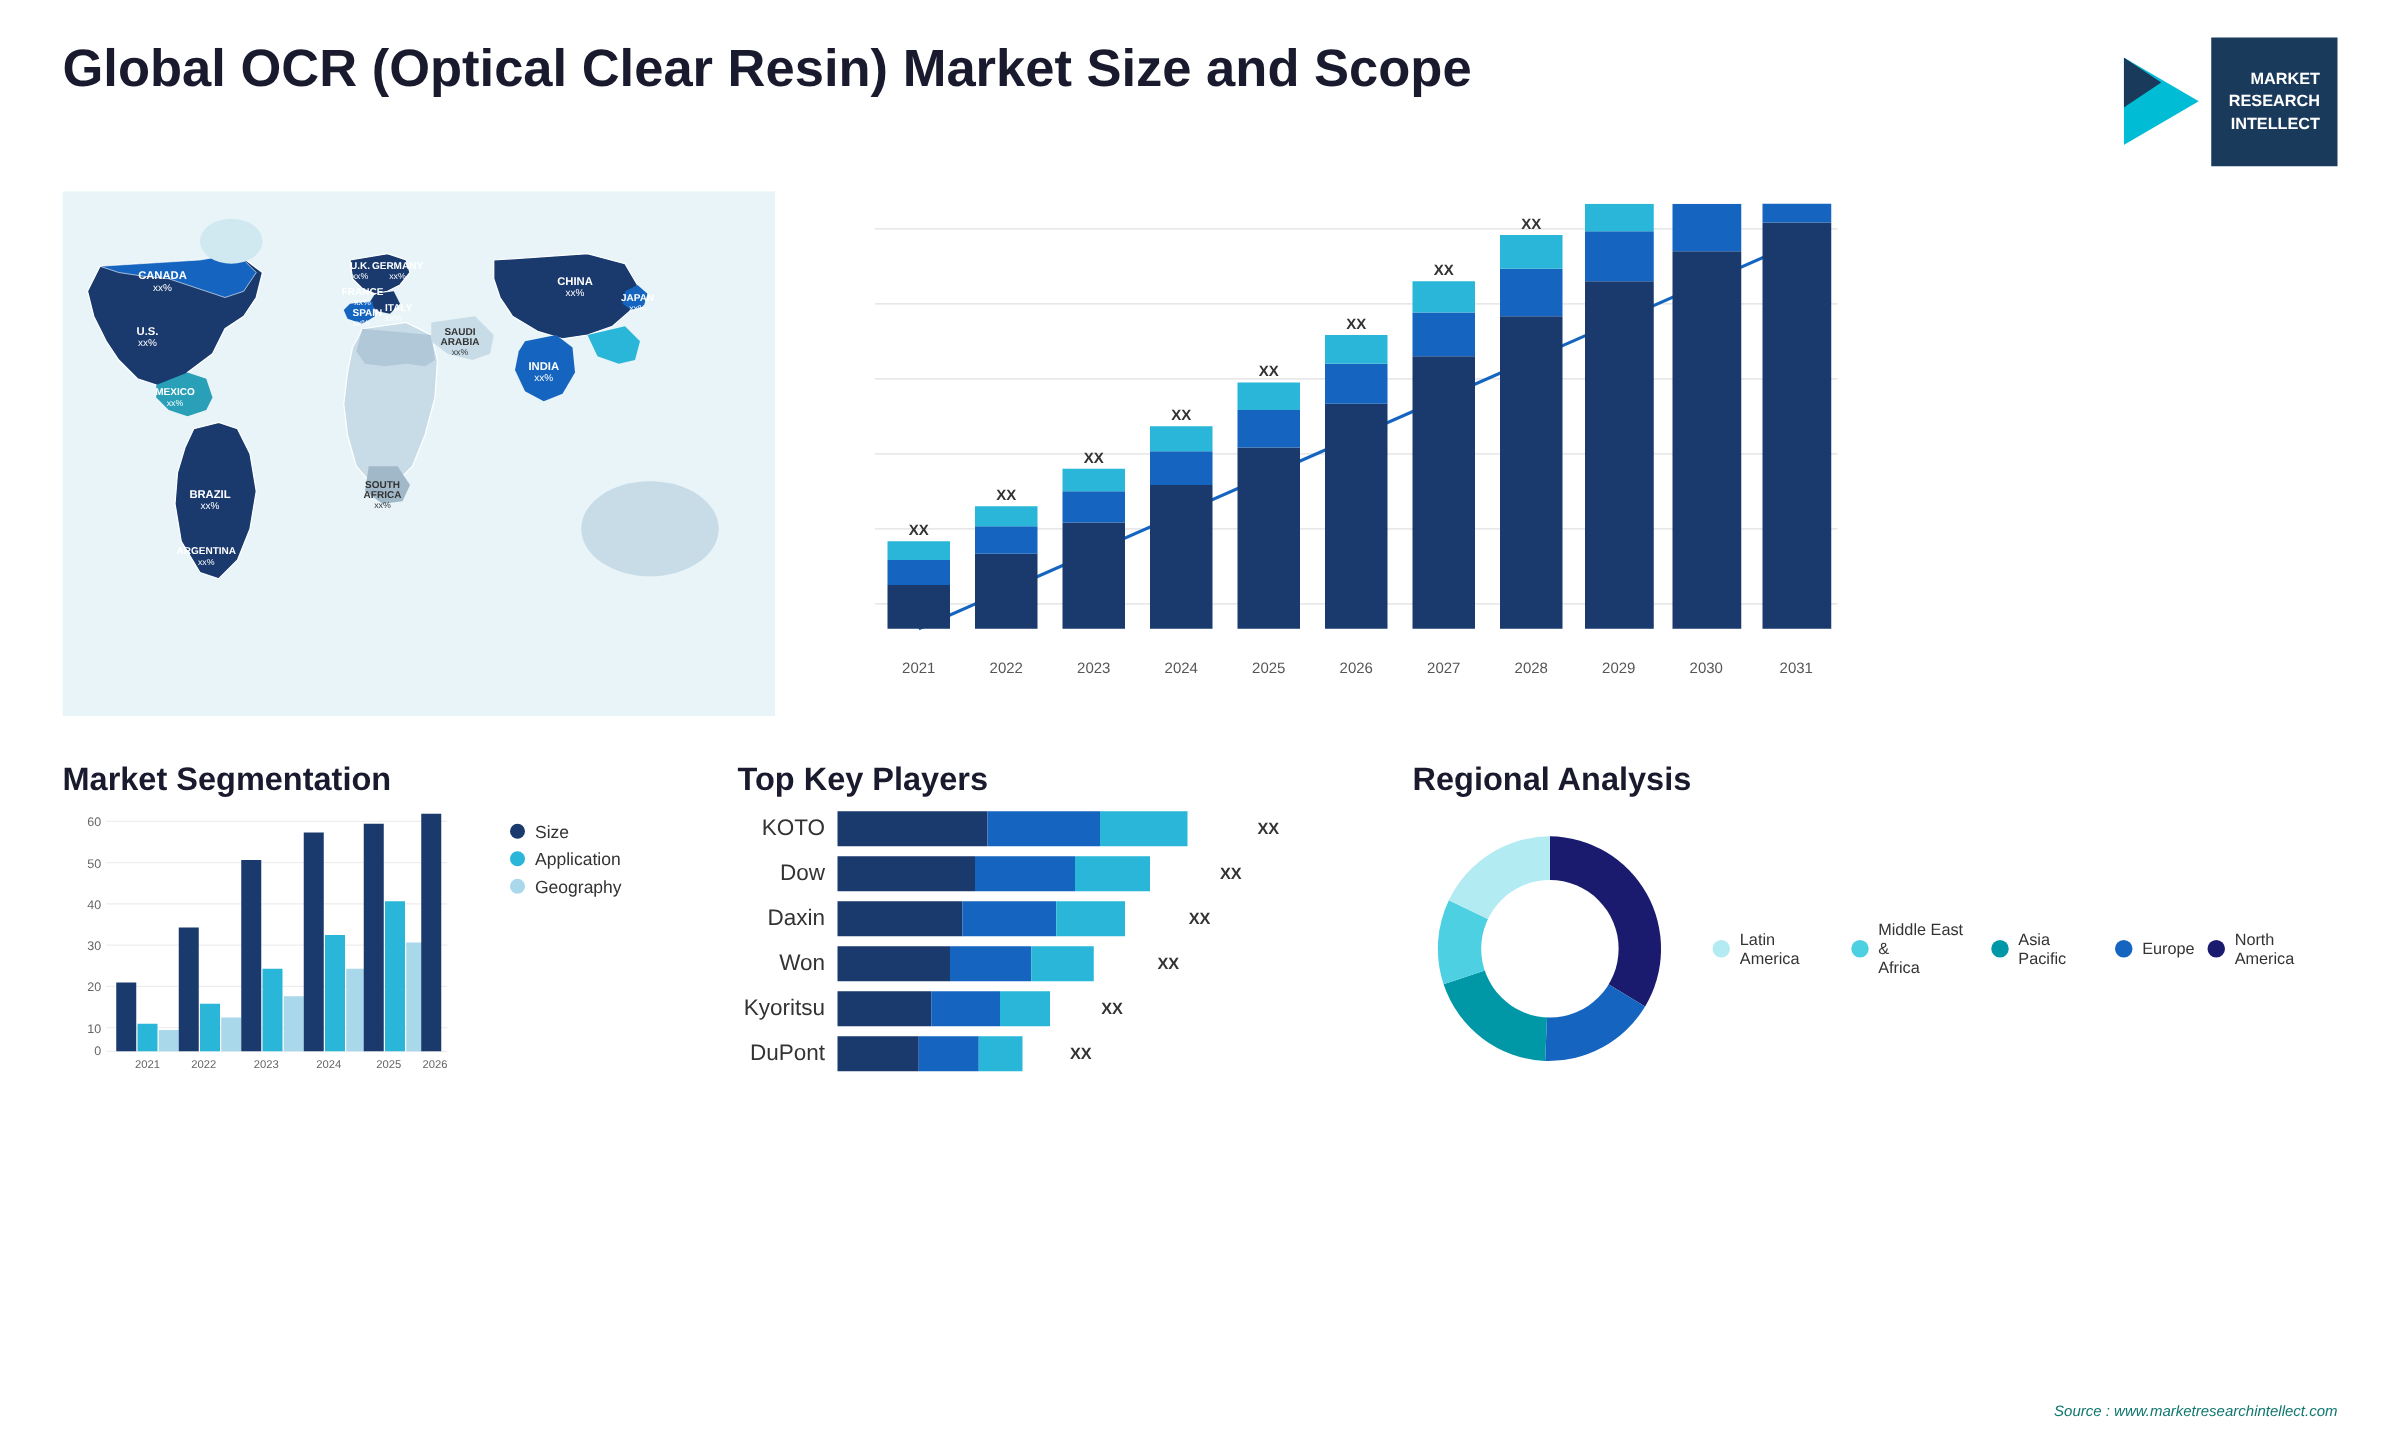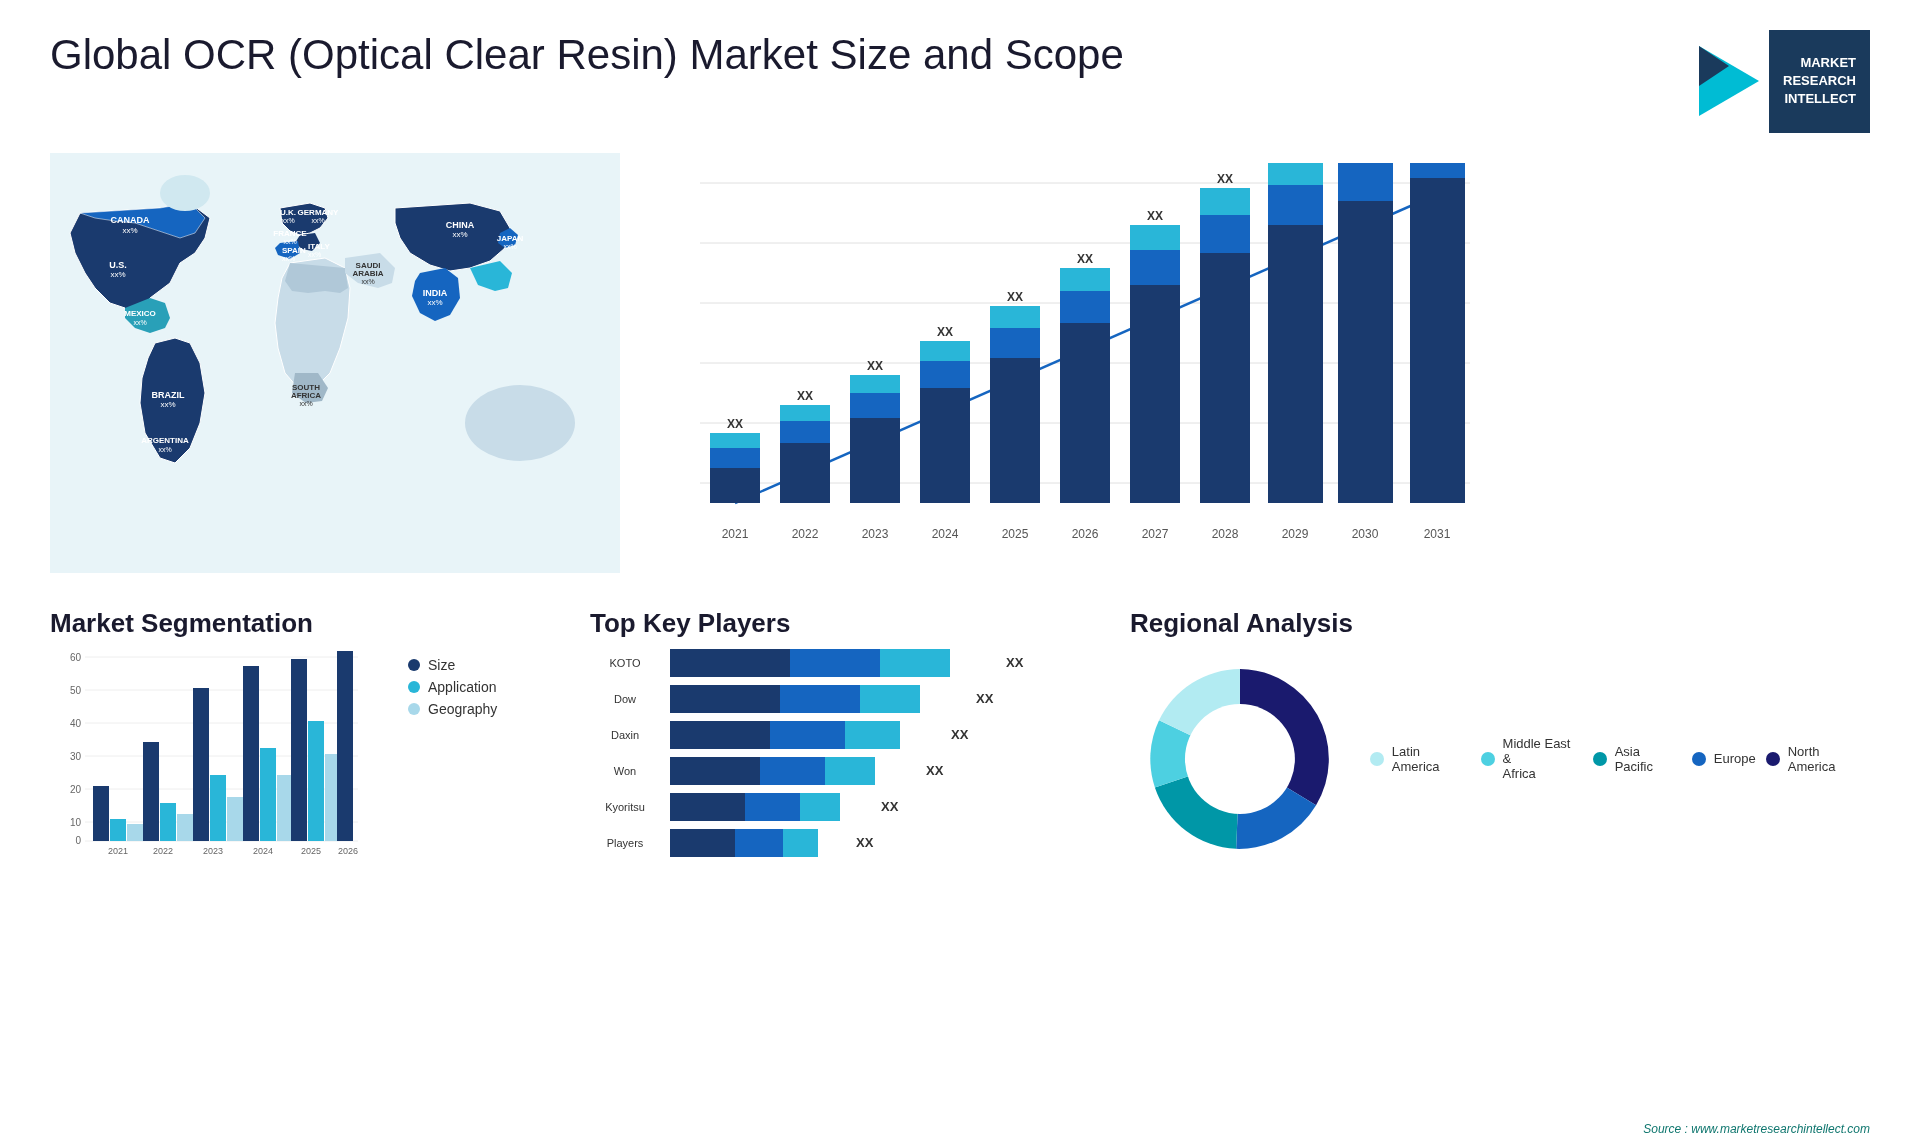--- a/index.html
+++ b/index.html
@@ -20,21 +20,21 @@
 
     
     .header {
       display: flex;
       justify-content: space-between;
       align-items: flex-start;
       margin-bottom: 20px;
     }
     .page-title {
       font-size: 42px;
-      font-weight: 400;
+      font-weight: 700;
       color: #1a1a2e;
       line-height: 1.2;
     }
     .logo-area {
       display: flex;
       align-items: center;
       gap: 10px;
     }
     .logo-box {
       background: #1a3a5c;
@@ -124,24 +124,24 @@
       flex-direction: column;
       gap: 8px;
       margin-top: 8px;
     }
     .player-row {
       display: flex;
       align-items: center;
       gap: 10px;
     }
     .player-name {
-      font-size: 11px;
+      font-size: 18px;
       color: #333;
       width: 70px;
-      text-align: center;
+      text-align: right;
     }
     .player-bar-container {
       position: relative;
       height: 28px;
     }
     .player-bar-inner {
       height: 100%;
       display: flex;
     }
     .player-bar-seg1 { background: #1a3a6e; }
@@ -512,21 +512,21 @@
               <div class="player-bar-inner" style="height:28px;">
                 <div class="player-bar-seg1" style="width:75px;"></div>
                 <div class="player-bar-seg2" style="width:55px;"></div>
                 <div class="player-bar-seg3" style="width:40px;"></div>
               </div>
             </div>
             <span class="player-xx-label">XX</span>
           </div>
 
           <div class="player-row">
-            <span class="player-name">Players</span>
+            <span class="player-name">DuPont</span>
             <div class="player-bar-container" style="width:170px;">
               <div class="player-bar-inner" style="height:28px;">
                 <div class="player-bar-seg1" style="width:65px;"></div>
                 <div class="player-bar-seg2" style="width:48px;"></div>
                 <div class="player-bar-seg3" style="width:35px;"></div>
               </div>
             </div>
             <span class="player-xx-label">XX</span>
           </div>
 

